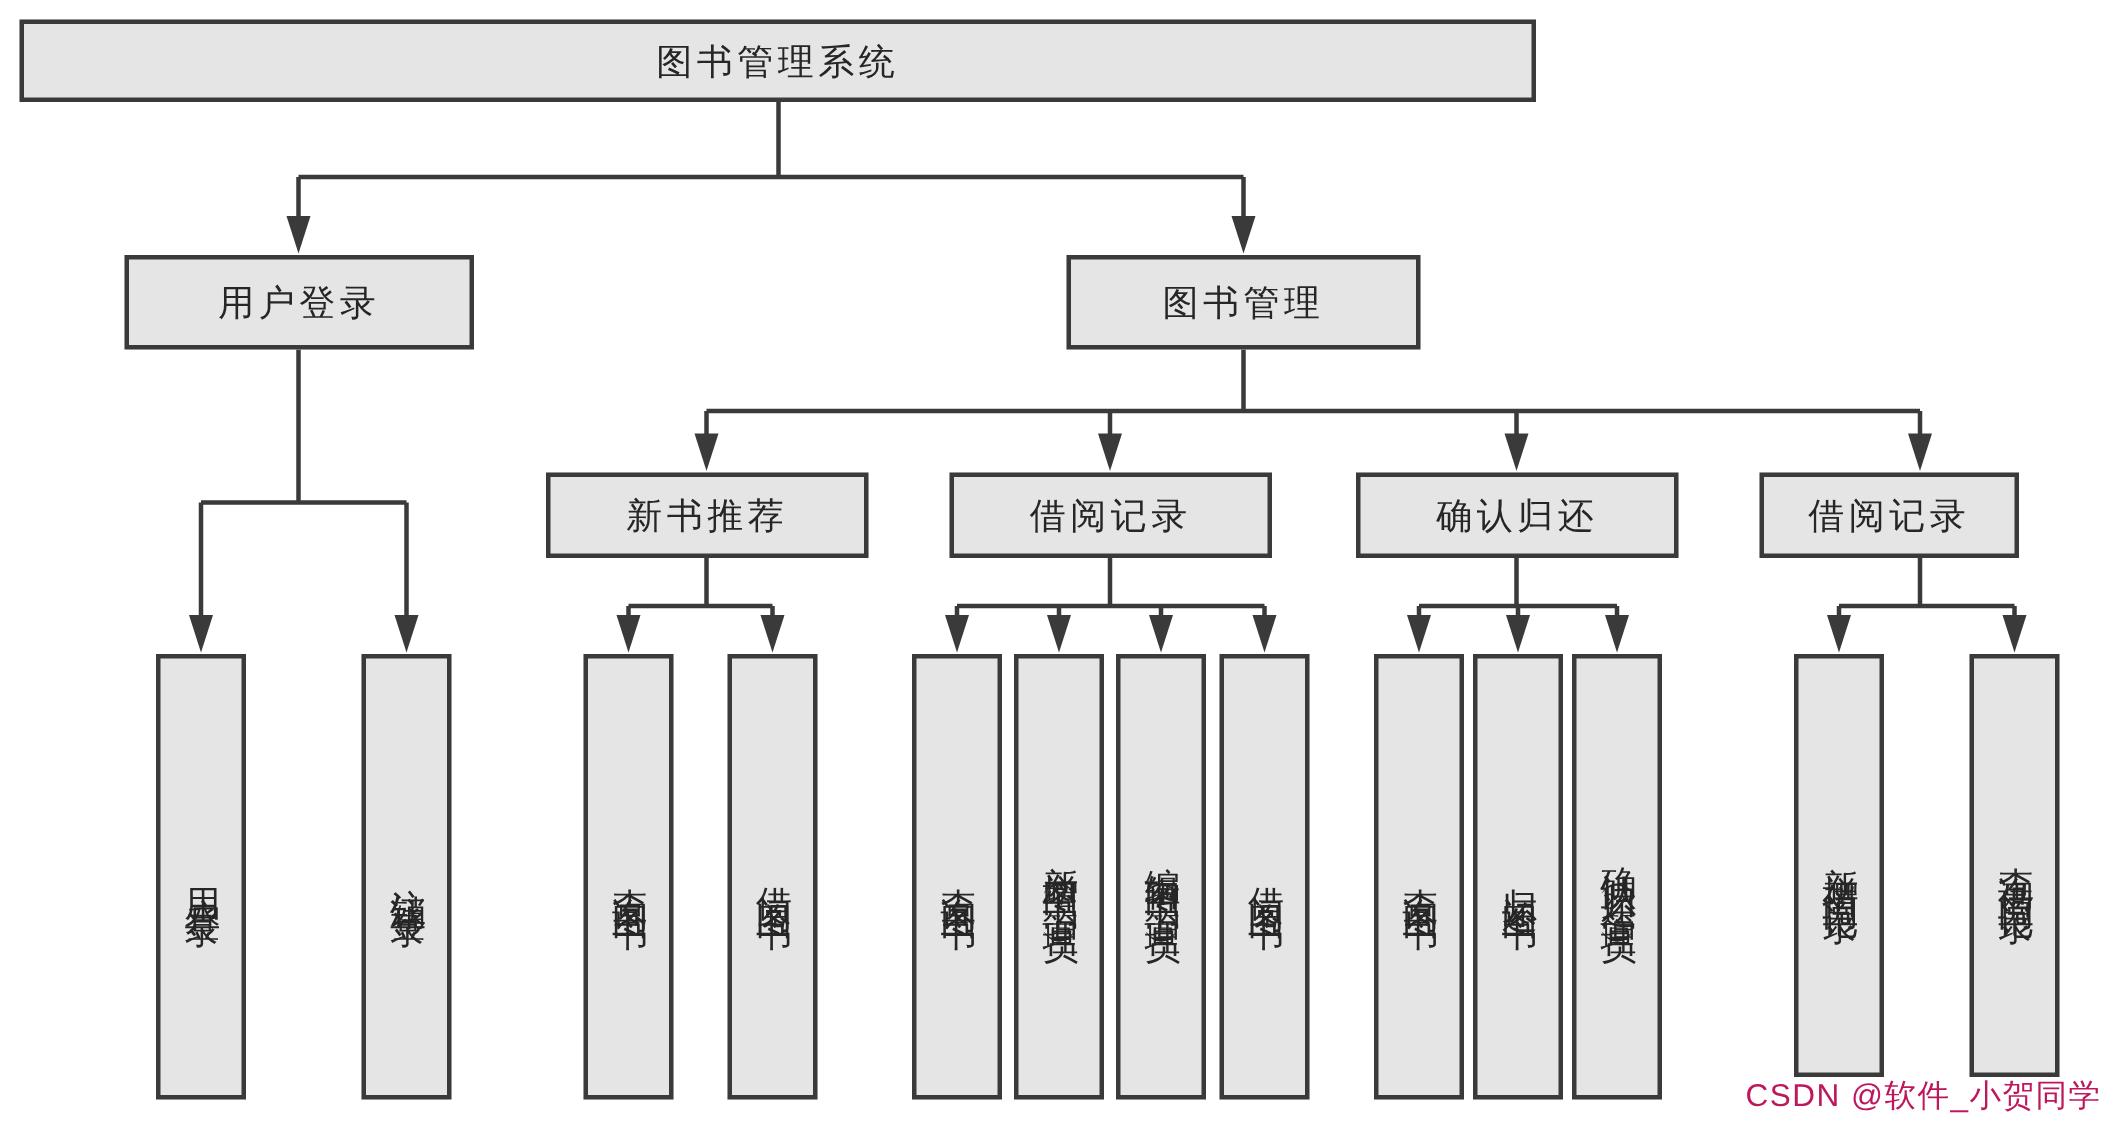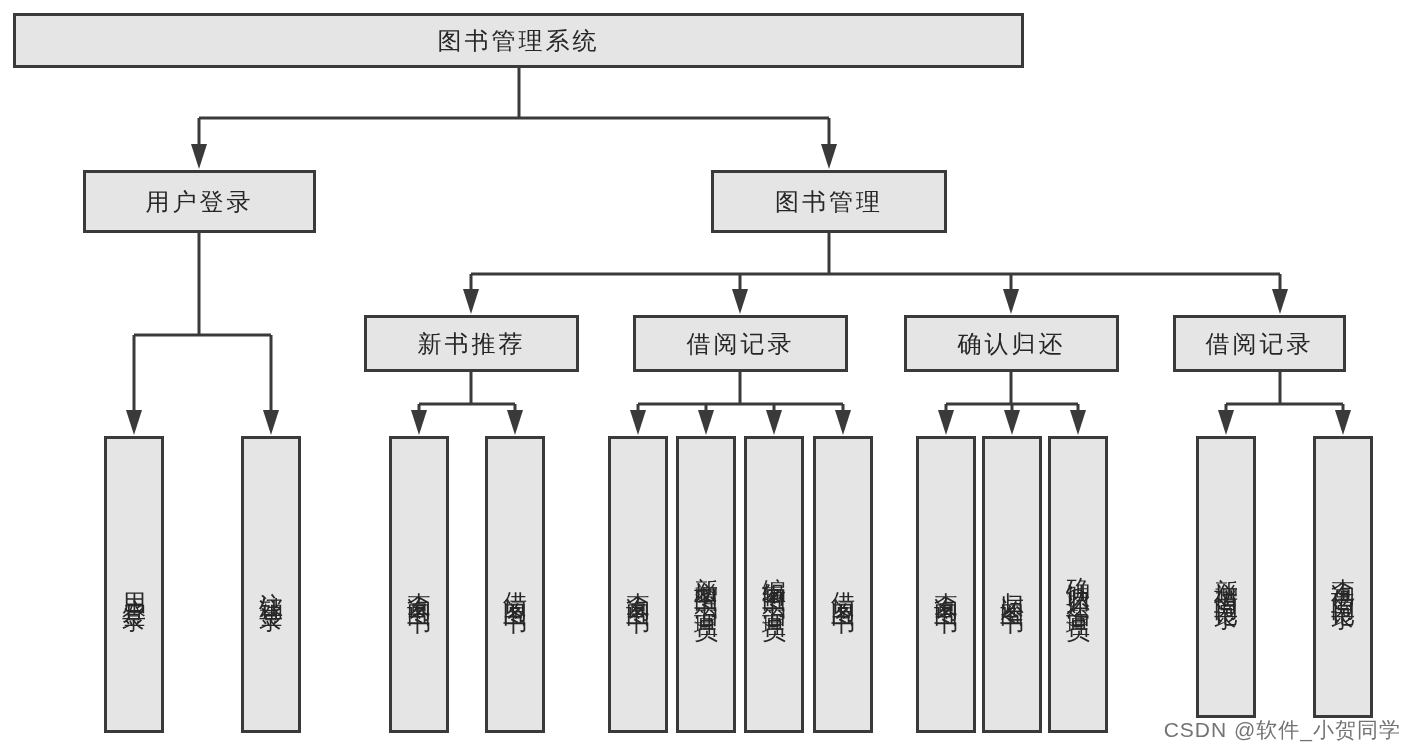--- a/index.html
+++ b/index.html
@@ -34,21 +34,21 @@
     letter-spacing:6px;
     line-height:1;
     color:#262626;
     white-space:nowrap;
   }
   .watermark{
     position:absolute;
     right:4px;
     bottom:3px;
     font-size:21px;
-    color:#737373;
+    color:#be185d;
     letter-spacing:1px;
     z-index:3;
     white-space:nowrap;
   }
 </style>
 </head>
 <body>
 
 <div class="canvas">
 

